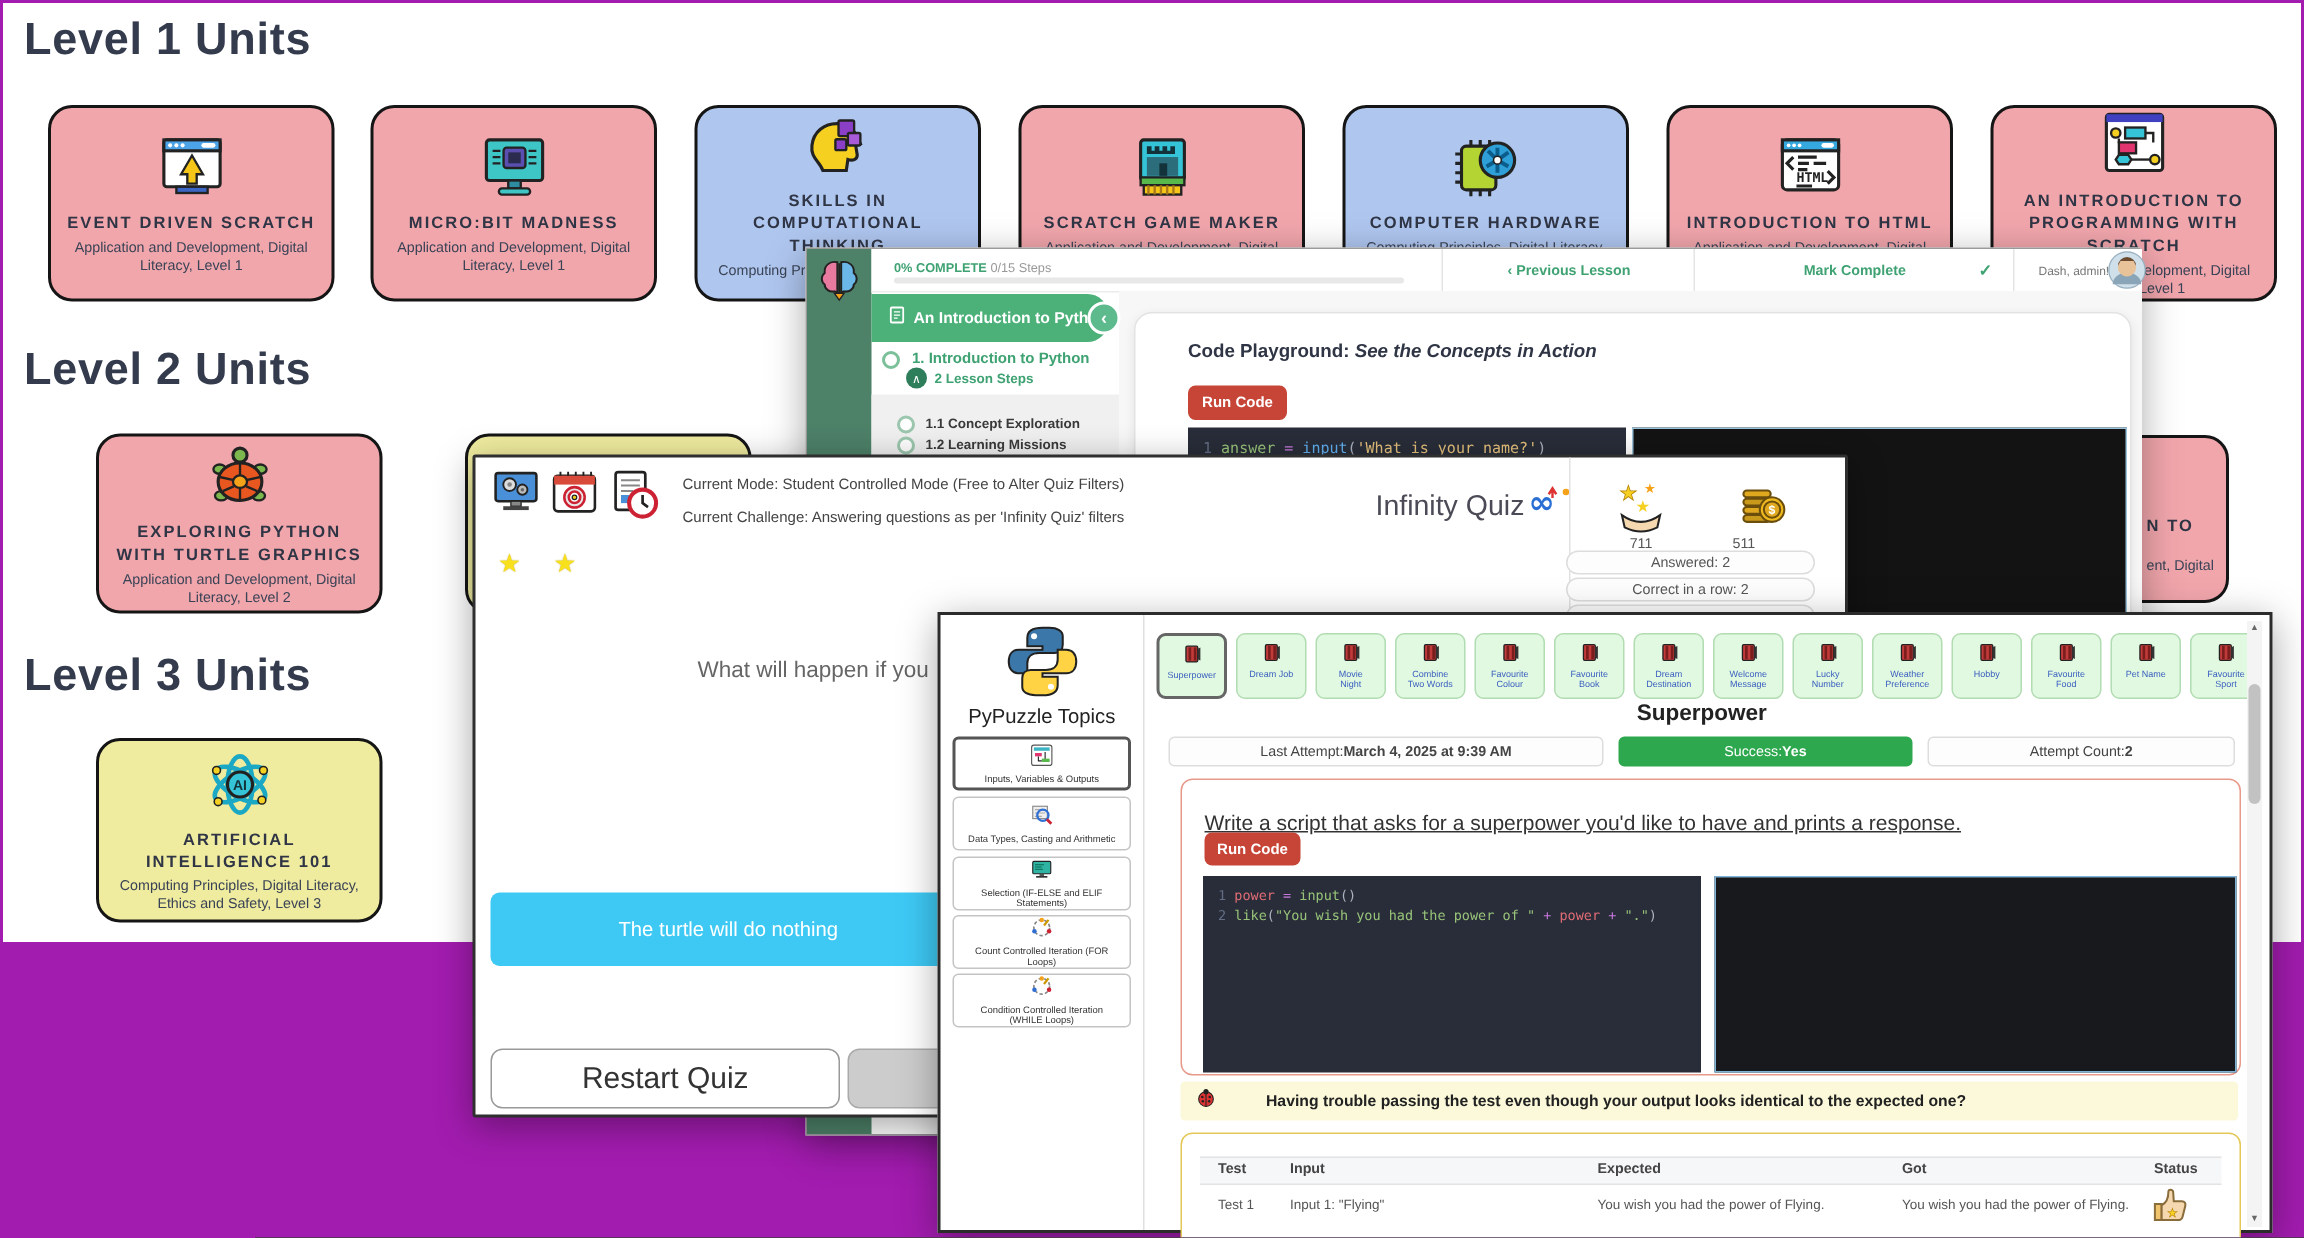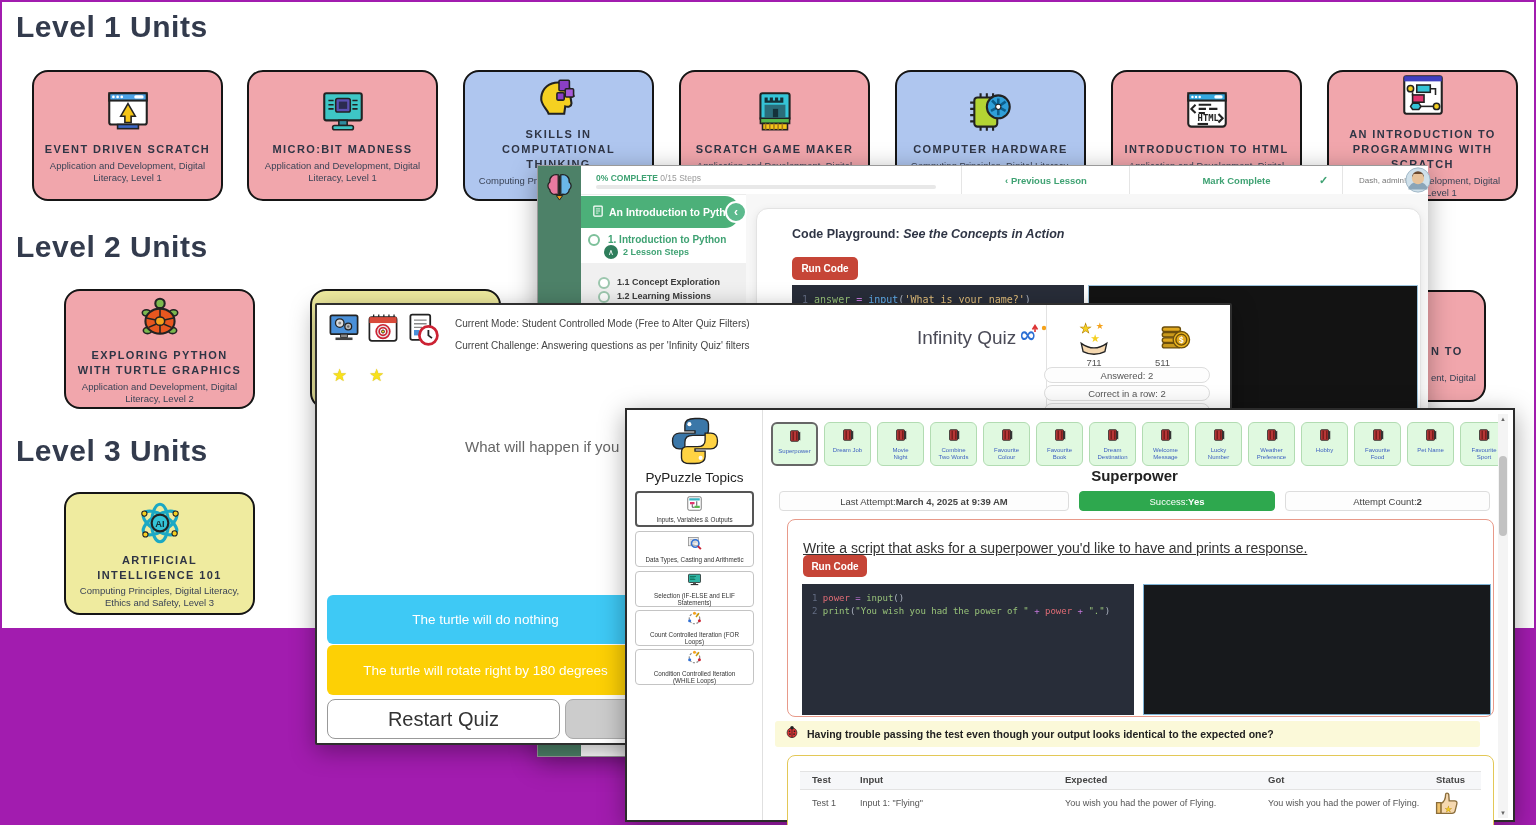--- a/index.html
+++ b/index.html
@@ -83,22 +83,22 @@
   .tab.sel{border:2px solid #666;}
   .tab svg{width:14px;height:14px;margin-top:4px;}
   .tab-label{font-size:6px;color:#3b5fc0;text-align:center;line-height:1.2;margin-top:2px;padding:0 1px;}
   .pz-main-title{position:absolute;left:135px;top:57px;width:745px;text-align:center;
                  font-size:15px;font-weight:bold;color:#222;}
   .stat-box{position:absolute;top:81px;height:20px;border:1px solid #ddd;border-radius:4px;background:#fdfdfd;
             font-size:9.5px;color:#444;display:flex;align-items:center;justify-content:center;box-sizing:border-box;}
   .stat-box.green{background:#2ea84e;border-color:#2ea84e;color:#fff;}
   .challenge-box{position:absolute;left:160px;top:109px;width:705px;height:196px;border:1px solid #e89a8a;
                  border-radius:8px;background:#fff;}
-  .note-bar{position:absolute;left:148px;top:311px;width:705px;height:26px;background:#fbf9d9;border-radius:3px;
-            display:flex;align-items:center;padding-left:10px;box-sizing:border-box;}
+  .note-bar{position:absolute;left:160px;top:311px;width:705px;height:26px;background:#fbf9d9;border-radius:3px;
+            display:flex;align-items:center;padding-left:10px;box-sizing:border-box;gap:25px;}
   .note-text{font-size:10.5px;font-weight:bold;color:#222;margin-left:8px;}
   .test-card{position:absolute;left:160px;top:345px;width:705px;height:80px;border:1px solid #e3c857;
              border-radius:8px;background:#fff;overflow:hidden;}
   .t-head{position:absolute;top:15px;height:17px;font-size:9.5px;font-weight:bold;color:#444;
           display:flex;align-items:center;}
   .t-cell{position:absolute;top:36px;font-size:9px;color:#555;}
   .t-headrow{position:absolute;left:12px;top:15px;width:681px;height:17px;background:#f6f7f9;
              border-top:1px solid #e3e3e3;border-bottom:1px solid #e3e3e3;}
   .scrollbar{position:absolute;left:871px;top:4px;width:10px;height:404px;background:#f4f4f4;}
   .scroll-thumb{position:absolute;left:1px;top:42px;width:8px;height:80px;background:#c2c2c2;border-radius:4px;}
@@ -388,21 +388,20 @@
         </svg></span>
     <span class="abs" style="left:757px;top:52px;width:40px;text-align:center;font-size:9.5px;color:#555;">711</span>
     <span class="abs" style="left:838px;top:52px;width:40px;text-align:left;font-size:9.5px;color:#555;">511</span>
     <span class="stat-pill" style="top:62px;">Answered: 2</span>
     <span class="stat-pill" style="top:80px;">Correct in a row: 2</span>
     <span class="stat-pill" style="top:98px;"></span>
 
     <span class="question">What will happen if you</span>
 
     <button class="answer-btn" style="top:290px;height:49px;background:#3ec9f5;">The turtle will do nothing</button>
-    <button class="answer-btn" style="top:340px;height:50px;background:#fdd005;">The turtle will rotate right by 180 degrees</button>
     <button class="bottom-btn" style="left:10px;top:394px;width:233px;background:#fff;border:1.5px solid #999;color:#333;">Restart Quiz</button>
     <button class="bottom-btn" style="left:248px;top:394px;width:150px;background:#ccc;border:1px solid #aaa;"></button>
   </section>
 
   <section class="win" id="pypz">
     <div class="pz-sidebar">
       <span class="pz-logo"><svg viewBox="0 0 48 48">
             <path d="M24 4c-7 0-9 3-9 6v5h9v2H10c-4 0-6 3-6 7s2 7 6 7h5v-6c0-4 3-6 7-6h9c3 0 5-2 5-5v-5c0-3-3-5-8-5z" fill="#3b77a8" stroke="#222" stroke-width="1.2"></path>
             <path d="M24 44c7 0 9-3 9-6v-5h-9v-2h14c4 0 6-3 6-7s-2-7-6-7h-5v6c0 4-3 6-7 6h-9c-3 0-5 2-5 5v5c0 3 3 5 8 5z" fill="#ffd343" stroke="#222" stroke-width="1.2"></path>
             <circle cx="19" cy="9" r="1.8" fill="#fff"></circle>
@@ -600,21 +599,21 @@
     <div class="stat-box" style="left:658px;width:205px;">
       <span>Attempt Count: </span>
         <b>2</b>
     </div>
 
     <div class="challenge-box">
       <div class="abs" style="left:15px;top:20px;font-size:14px;color:#333;text-decoration:underline;">Write a script that asks for a superpower you'd like to have and prints a response.</div>
       <button class="run-btn" style="left:15px;top:35px;width:64px;height:22px;">Run Code</button>
       <div class="code-editor" style="left:14px;top:64px;width:332px;height:131px;font-size:9px;line-height:13px;">
         <div><span class="tok-num">1 </span><span class="tok-red">power</span><span class="tok-pink"> = </span><span class="tok-green">input</span><span class="tok-plain">()</span></div>
-        <div><span class="tok-num">2 </span><span class="tok-green">print</span><span class="tok-plain">(</span><span class="tok-green">"You wish you had the power of "</span><span class="tok-pink"> + </span><span class="tok-red">power</span><span class="tok-pink"> + </span><span class="tok-green">"."</span><span class="tok-plain">)</span></div>
+        <div><span class="tok-num">2 </span><span class="tok-green">like</span><span class="tok-plain">(</span><span class="tok-green">"You wish you had the power of "</span><span class="tok-pink"> + </span><span class="tok-red">power</span><span class="tok-pink"> + </span><span class="tok-green">"."</span><span class="tok-plain">)</span></div>
       </div>
       <div class="console" style="left:355px;top:64px;width:348px;height:131px;background:#17191c;border-color:#7fb3d5;"></div>
     </div>
 
     <div class="note-bar">
       <span><svg viewBox="0 0 20 20" width="14" height="14">
             <circle cx="10" cy="11" r="7" fill="#d33" stroke="#222"></circle>
             <circle cx="10" cy="4" r="2.5" fill="#222"></circle>
             <path d="M10 4v14" stroke="#222"></path>
             <circle cx="6.5" cy="9" r="1.2" fill="#222"></circle>

